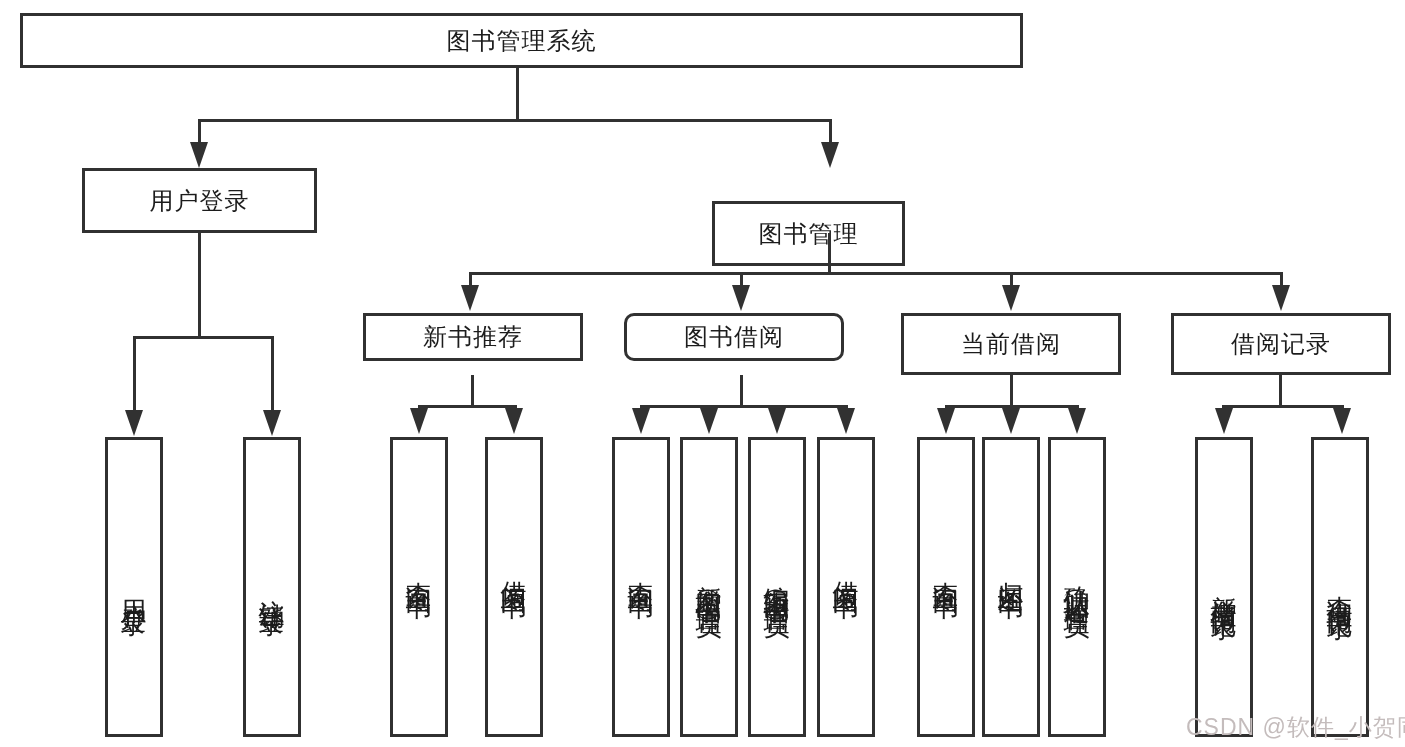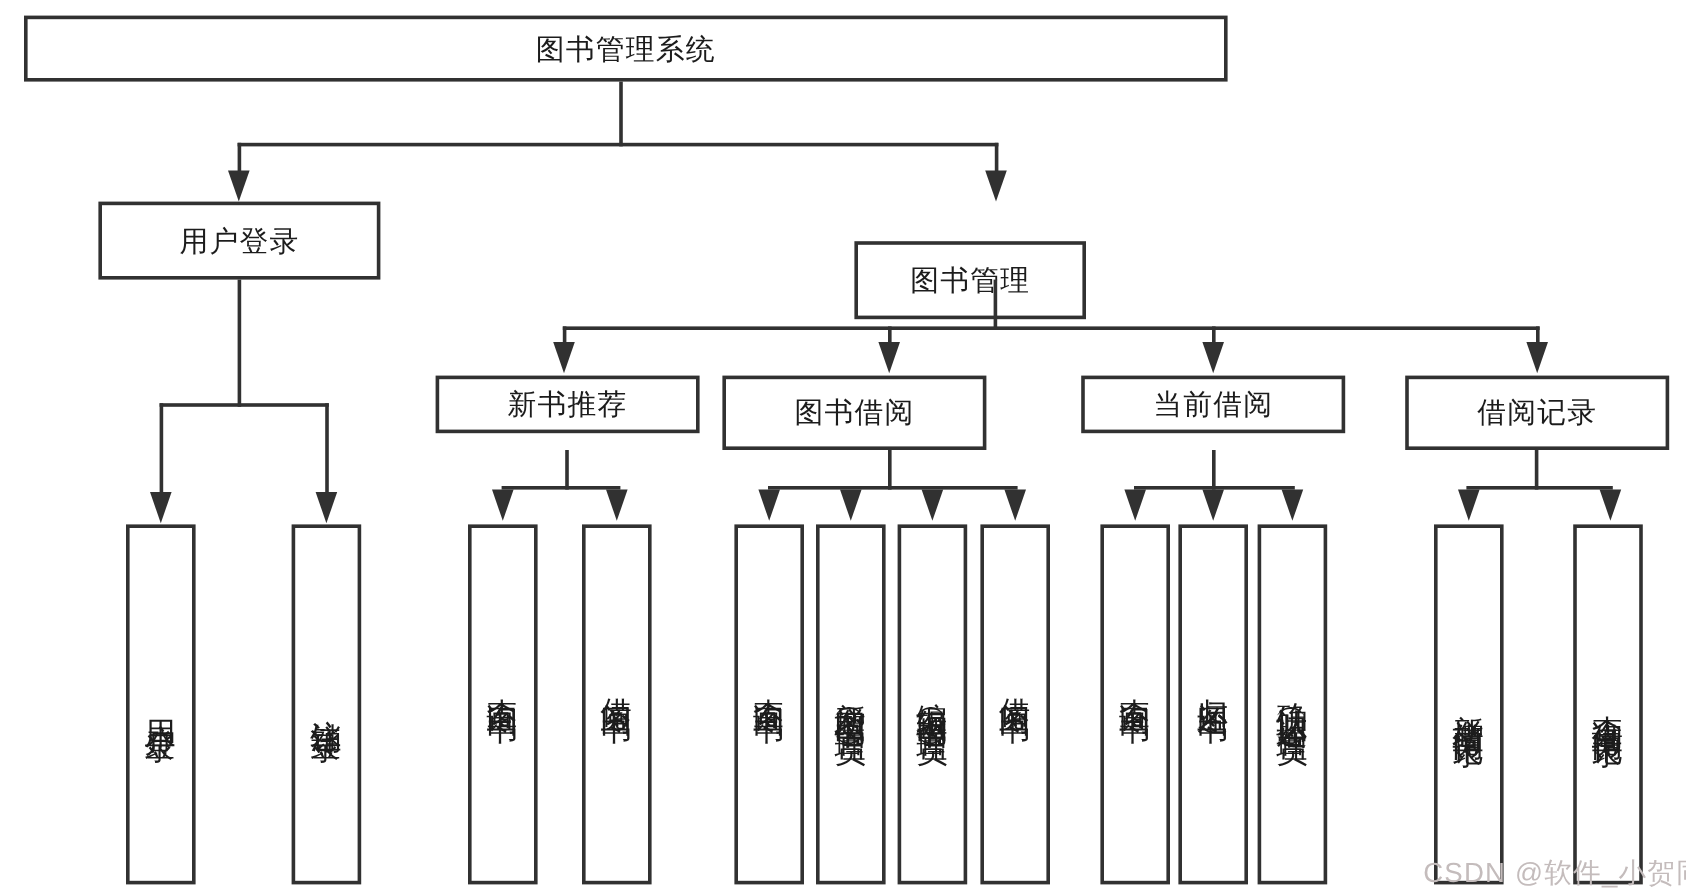--- a/index.html
+++ b/index.html
@@ -45,22 +45,22 @@
 <body>
 
 <div class="canvas">
 
   <div class="box" style="left:20px;top:13px;width:1003px;height:55px;">图书管理系统</div>
 
   <div class="box" style="left:82px;top:168px;width:235px;height:65px;">用户登录</div>
   <div class="box" style="left:712px;top:168px;width:193px;height:65px;margin-top:33px;">图书管理</div>
 
   <div class="box" style="left:363px;top:313px;width:220px;height:48px;">新书推荐</div>
-  <div class="box" style="left:602px;top:313px;width:220px;height:62px;">图书借阅</div>
-  <div class="box" style="left:901px;top:313px;width:220px;height:48px;">当前借阅</div>
+  <div class="box" style="left:624px;top:313px;width:220px;height:48px;border-radius:10px;">图书借阅</div>
+  <div class="box" style="left:901px;top:313px;width:220px;height:62px;">当前借阅</div>
   <div class="box" style="left:1171px;top:313px;width:220px;height:62px;text-align:right;">借阅记录</div>
 
   <div class="box leaf" style="left:105px;top:437px;width:58px;height:300px;">
     <span class="vtxt">用户登录</span>
     </div>
   <div class="box leaf" style="left:243px;top:437px;width:58px;height:300px;">
     <span class="vtxt">注销登录</span>
     </div>
 
   <div class="box leaf hi" style="left:390px;top:437px;width:58px;height:300px;">

